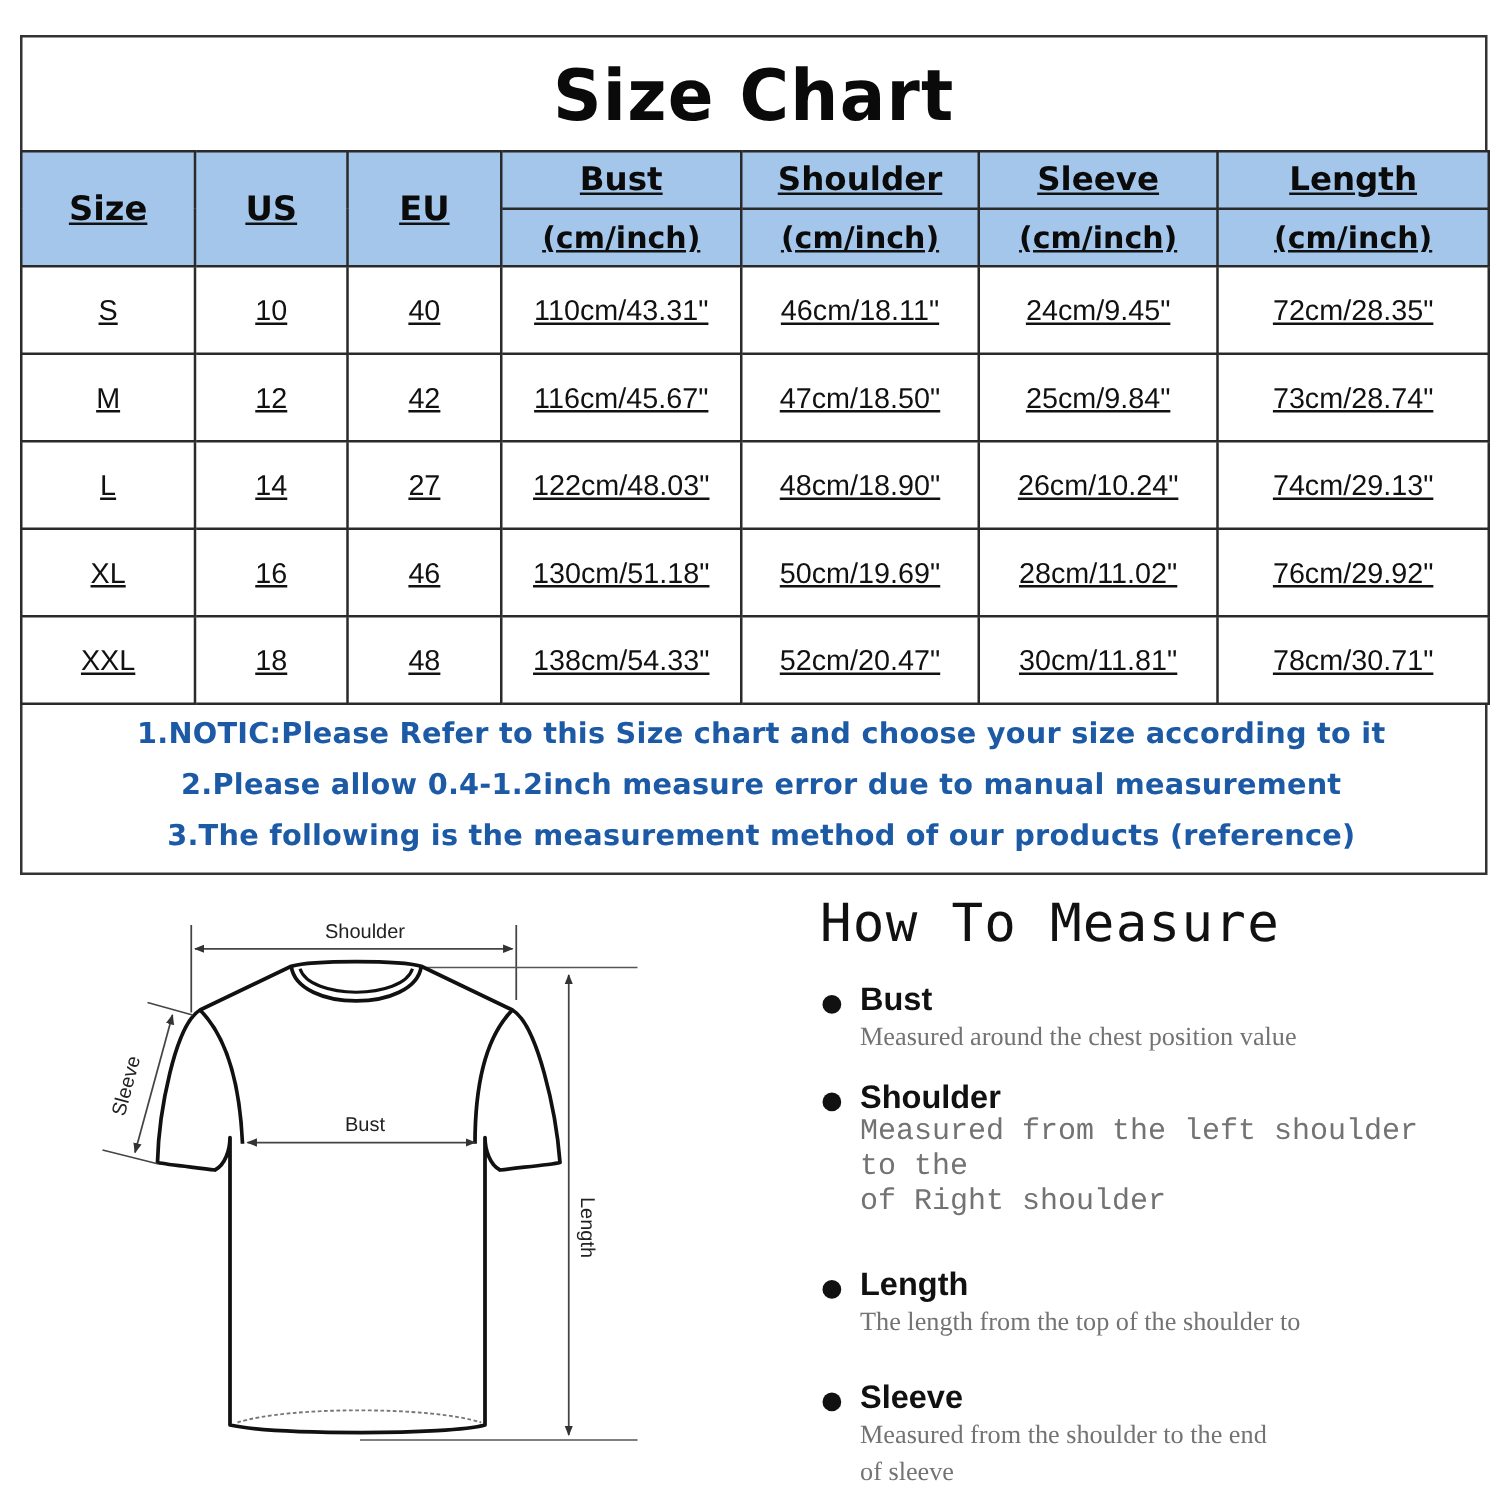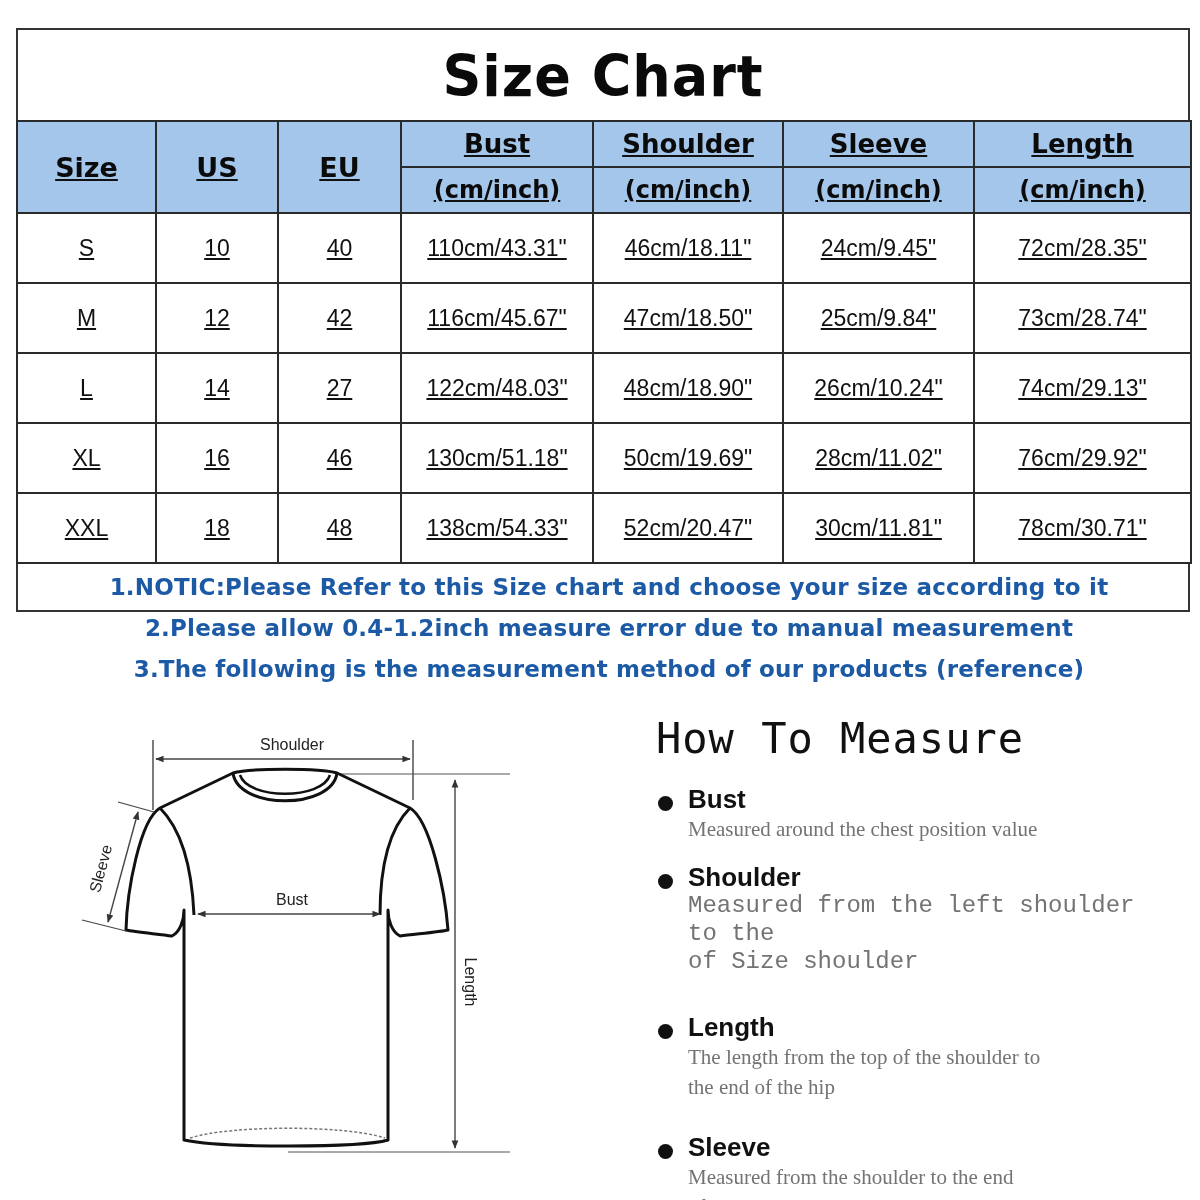--- a/index.html
+++ b/index.html
@@ -1,19 +1,19 @@
 <!DOCTYPE html>
 <html><head>
 <meta charset="utf-8">
 <style>
   html, body { margin: 0; padding: 0; background: #ffffff; }
   body { width: 1200px; height: 1200px; position: relative; overflow: hidden;
          font-family: "DejaVu Sans", sans-serif; color: #111; }
 
-  .chart-box { position: absolute; left: 16px; top: 28px; width: 1174px; height: 584px;
+  .chart-box { position: absolute; left: 16px; top: 28px; width: 1174px; height: 672px;
                border: 2px solid #333; box-sizing: border-box; background: #fff; }
   .title-row { position: absolute; left: 0; top: 0; width: 100%; height: 92px;
                display: flex; align-items: center; justify-content: center; }
   .title-text { font-family: "DejaVu Sans", sans-serif; font-weight: 900; font-size: 54px;
                 letter-spacing: 1px; color: #0a0a0a; transform: scaleY(1.05); }
 
   table.size-table { position: absolute; left: -2px; top: 90px; width: 1174px;
                      border-collapse: collapse; table-layout: fixed; text-decoration: underline; }
   table.size-table th, table.size-table td { border: 2px solid #2a2a2a; text-align: center;
                      padding: 0; }
@@ -185,28 +185,27 @@
   <div class="measure-item" style="margin-bottom:18px">
     <span class="bullet"></span>
     <div class="m-label">Bust</div>
     <div class="m-desc">Measured around the chest position value</div>
   </div>
 
   <div class="measure-item" style="margin-bottom:36px">
     <span class="bullet"></span>
     <div class="m-label">Shoulder</div>
     <div class="m-desc mono">Measured from the left shoulder to the</div>
-    <div class="m-desc mono">of Size shoulder</div>
+    <div class="m-desc mono">of Right shoulder</div>
   </div>
 
   <div class="measure-item" style="margin-bottom:30px">
     <span class="bullet"></span>
     <div class="m-label">Length</div>
     <div class="m-desc">The length from the top of the shoulder to</div>
-    <div class="m-desc">the end of the hip</div>
   </div>
 
   <div class="measure-item">
     <span class="bullet"></span>
     <div class="m-label">Sleeve</div>
     <div class="m-desc">Measured from the shoulder to the end</div>
     <div class="m-desc">of sleeve</div>
   </div>
 </div>
 

